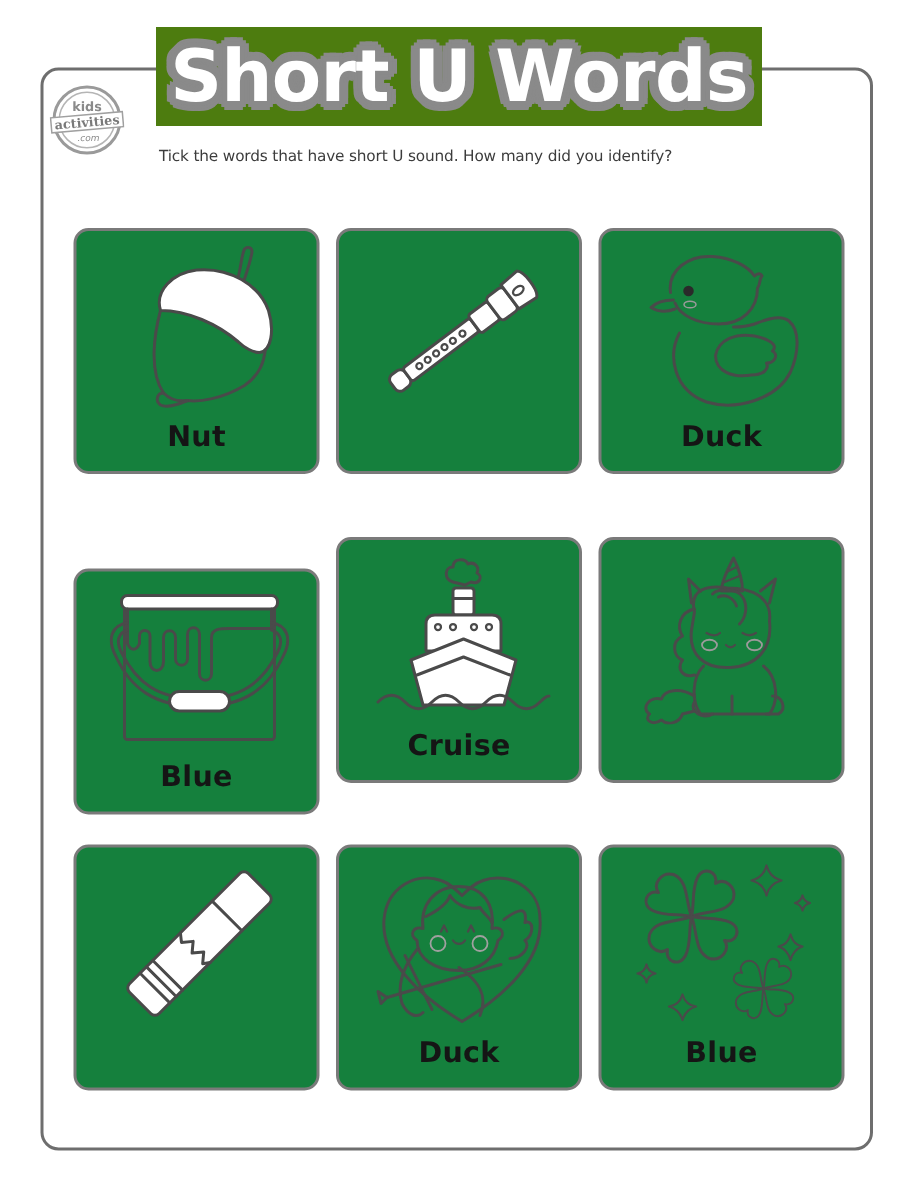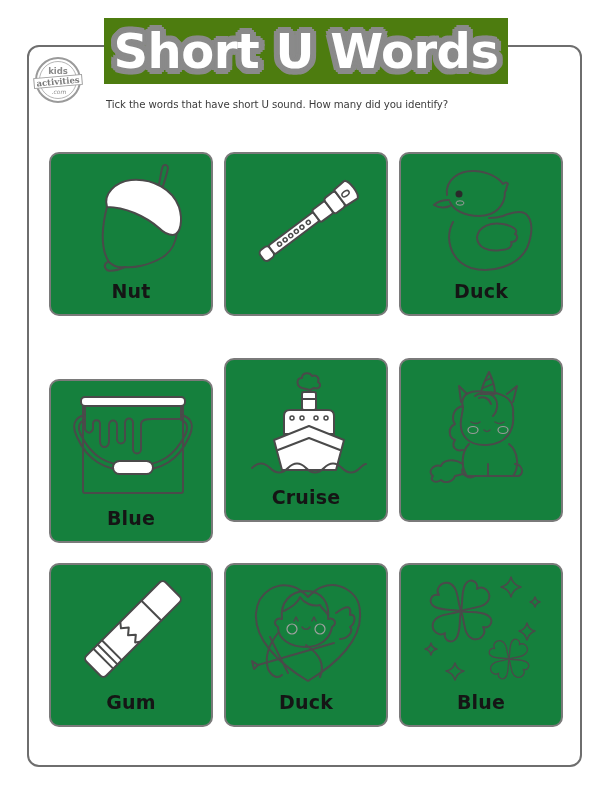--- a/index.html
+++ b/index.html
@@ -166,21 +166,20 @@
   <svg class="pic" viewBox="0 0 120 115">
     <g transform="rotate(-45 60 56)">
       <rect class="wf" x="4" y="42" width="112" height="28" rx="4"></rect>
       <line class="ln" x1="18" y1="42" x2="18" y2="70"></line>
       <line class="ln" x1="24" y1="42" x2="24" y2="70"></line>
       <line class="ln" x1="30" y1="42" x2="30" y2="70"></line>
       <path class="ln" d="M56 42 L 52 47 L 58 52 L 52 57 L 58 62 L 52 67 L 56 70"></path>
       <line class="ln" x1="86" y1="42" x2="86" y2="70"></line>
     </g>
   </svg>
-  <div class="word">Gum</div>
 </div>
 
 <div class="card" style="left:224px; top:563px;">
   <svg class="pic" viewBox="0 0 120 115">
     <path class="ln" d="M60 108 C 30 90, 6 66, 8 40 C 10 18, 30 8, 46 14 C 52 16, 56 20, 60 24 C 64 20, 68 16, 74 14 C 90 8, 112 18, 112 40 C 114 66, 90 90, 60 108 Z"></path>
     <path class="ln" d="M34 46 C 28 44, 24 50, 30 54 C 30 66, 42 74, 58 74 C 72 74, 82 66, 84 54 C 90 50, 86 44, 80 46 C 82 30, 74 18, 58 18 C 42 18, 32 30, 34 46 Z"></path>
     <path class="ln" d="M36 38 C 44 34, 50 30, 52 24 C 56 30, 64 34, 72 32 C 74 36, 78 38, 80 42"></path>
     <path class="lnt" d="M46 48 L 48 44 L 50 48"></path>
     <path class="lnt" d="M64 48 L 66 44 L 68 48"></path>
     <path class="lnt" d="M54 54 C 56 57, 60 57, 62 54"></path>

